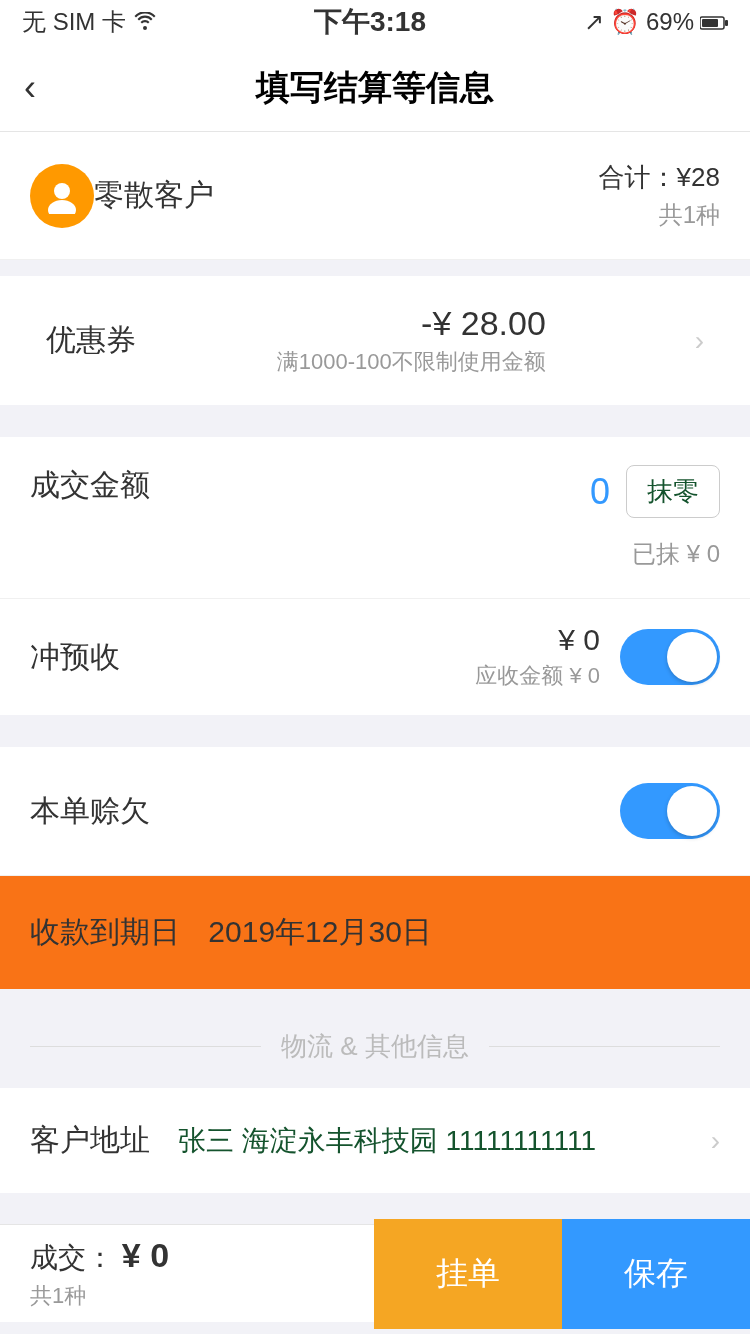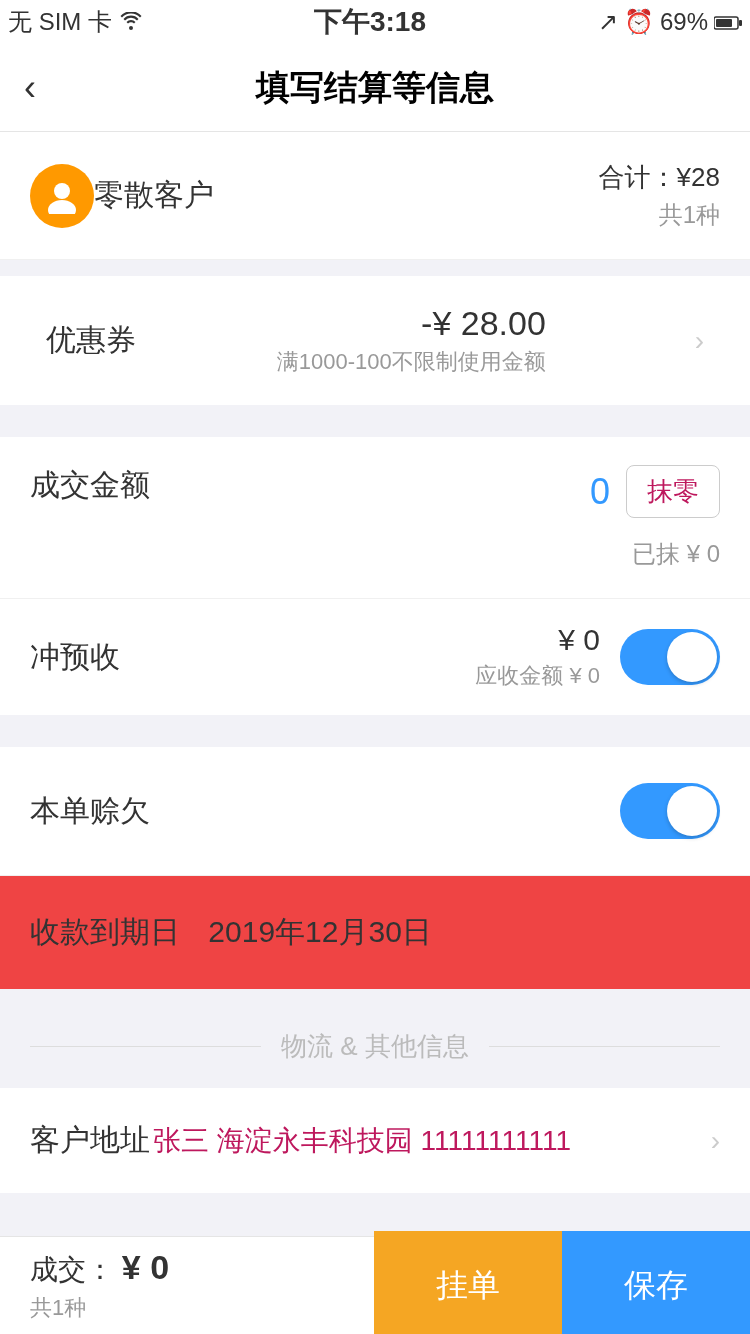--- a/index.html
+++ b/index.html
@@ -14,21 +14,21 @@
       color: #333;
     }
 
     
     .status-bar {
       background: #fff;
       height: 44px;
       display: flex;
       align-items: center;
       justify-content: space-between;
-      padding: 0 8px;
+      padding: 0 22px;
       font-size: 24px;
       font-weight: 500;
     }
     .status-left { display: flex; align-items: center; gap: 8px; }
     .status-center { font-size: 28px; font-weight: 600; }
     .status-right { display: flex; align-items: center; gap: 6px; font-size: 24px; }
 
     
     .nav-bar {
       background: #fff;
@@ -126,21 +126,21 @@
       color: #3399ff;
       font-weight: 500;
       min-width: 40px;
       text-align: right;
     }
     .zero-btn {
       border: 1px solid #ccc;
       border-radius: 8px;
       padding: 8px 20px;
       font-size: 26px;
-      color: #be185d;
+      color: #14532d;
       background: #fff;
     }
     .already-rounded {
       font-size: 24px;
       color: #999;
       text-align: right;
       margin-top: 20px;
     }
 
     
@@ -186,21 +186,21 @@
     .debt-row {
       background: #fff;
       padding: 36px 30px;
       display: flex;
       align-items: center;
       justify-content: space-between;
     }
 
     
     .due-date-row {
-      background: #ef4444;
+      background: #f97316;
       padding: 36px 30px;
       border-top: 1px solid #f0f0f0;
       font-size: 30px;
       color: #333;
     }
     .due-date-label { display: inline; }
     .due-date-value { display: inline; margin-left: 20px; }
 
     
     .logistics-divider {
@@ -216,29 +216,29 @@
 
     
     .address-row {
       background: #fff;
       padding: 32px 30px;
       display: flex;
       align-items: center;
       justify-content: space-between;
     }
     .address-label { font-size: 30px; color: #333; min-width: 120px; }
-    .address-value { font-size: 28px; color: #be185d; flex: 1; margin-left: 3px; }
+    .address-value { font-size: 28px; color: #14532d; flex: 1; margin-left: 28px; }
 
     
     .content-spacer { height: 200px; background: #f2f2f7; }
 
     
     .bottom-bar {
       position: fixed;
-      bottom: 0;
+      bottom: 12px;
       left: 0;
       width: 750px;
       height: 98px;
       display: flex;
       align-items: center;
       background: #fff;
       border-top: 1px solid #e5e5e5;
     }
     .bottom-info {
       flex: 1;

